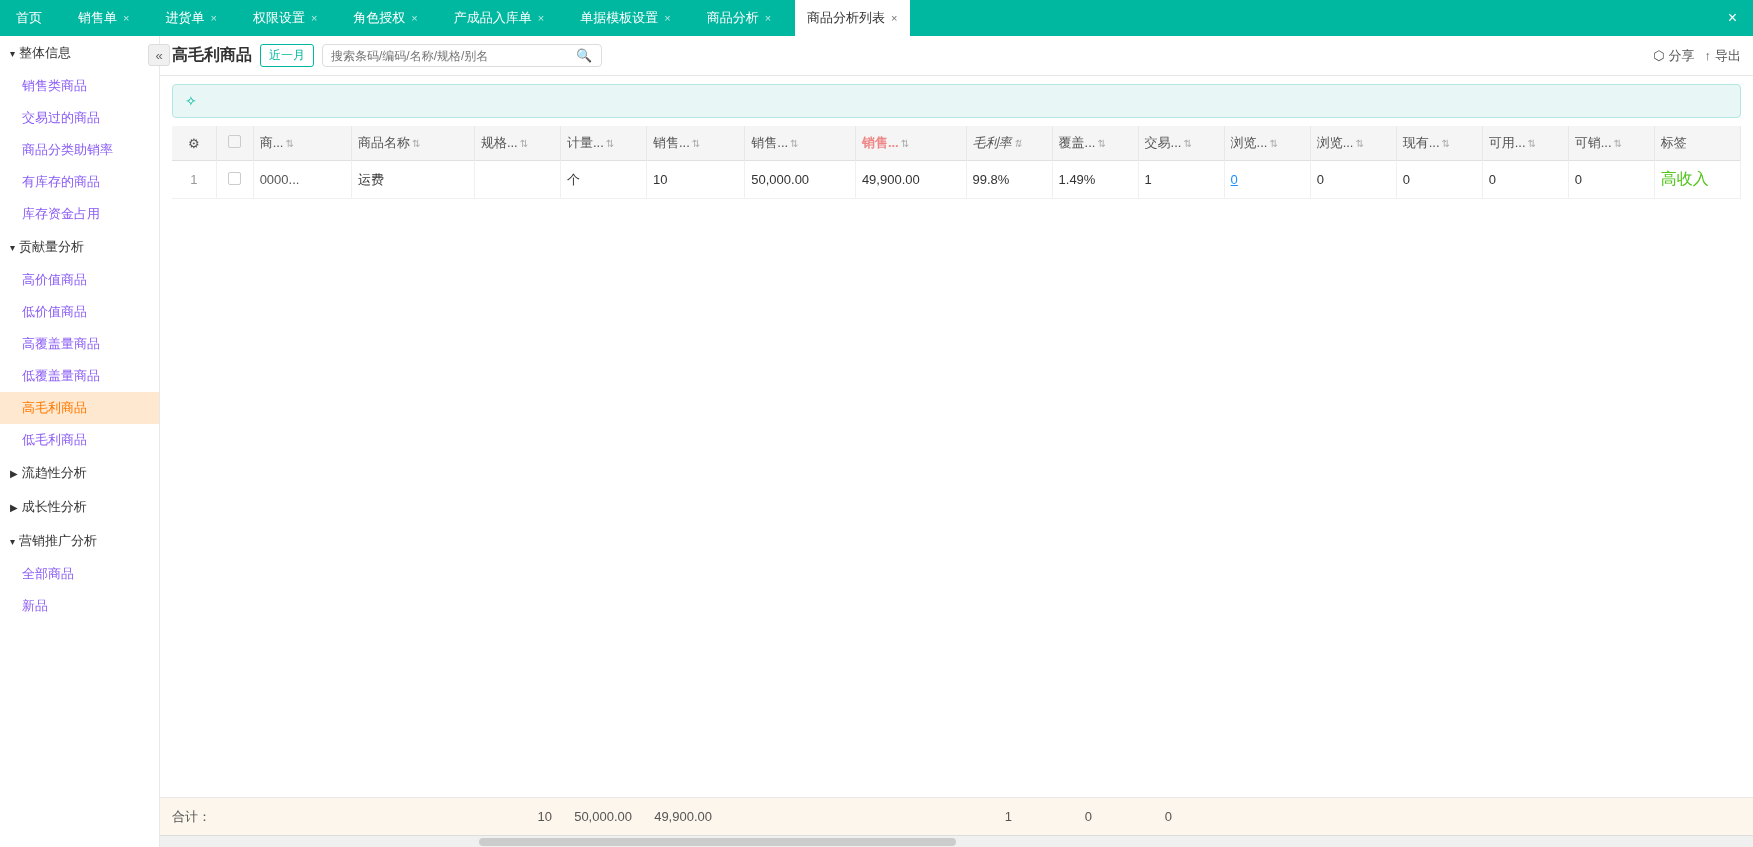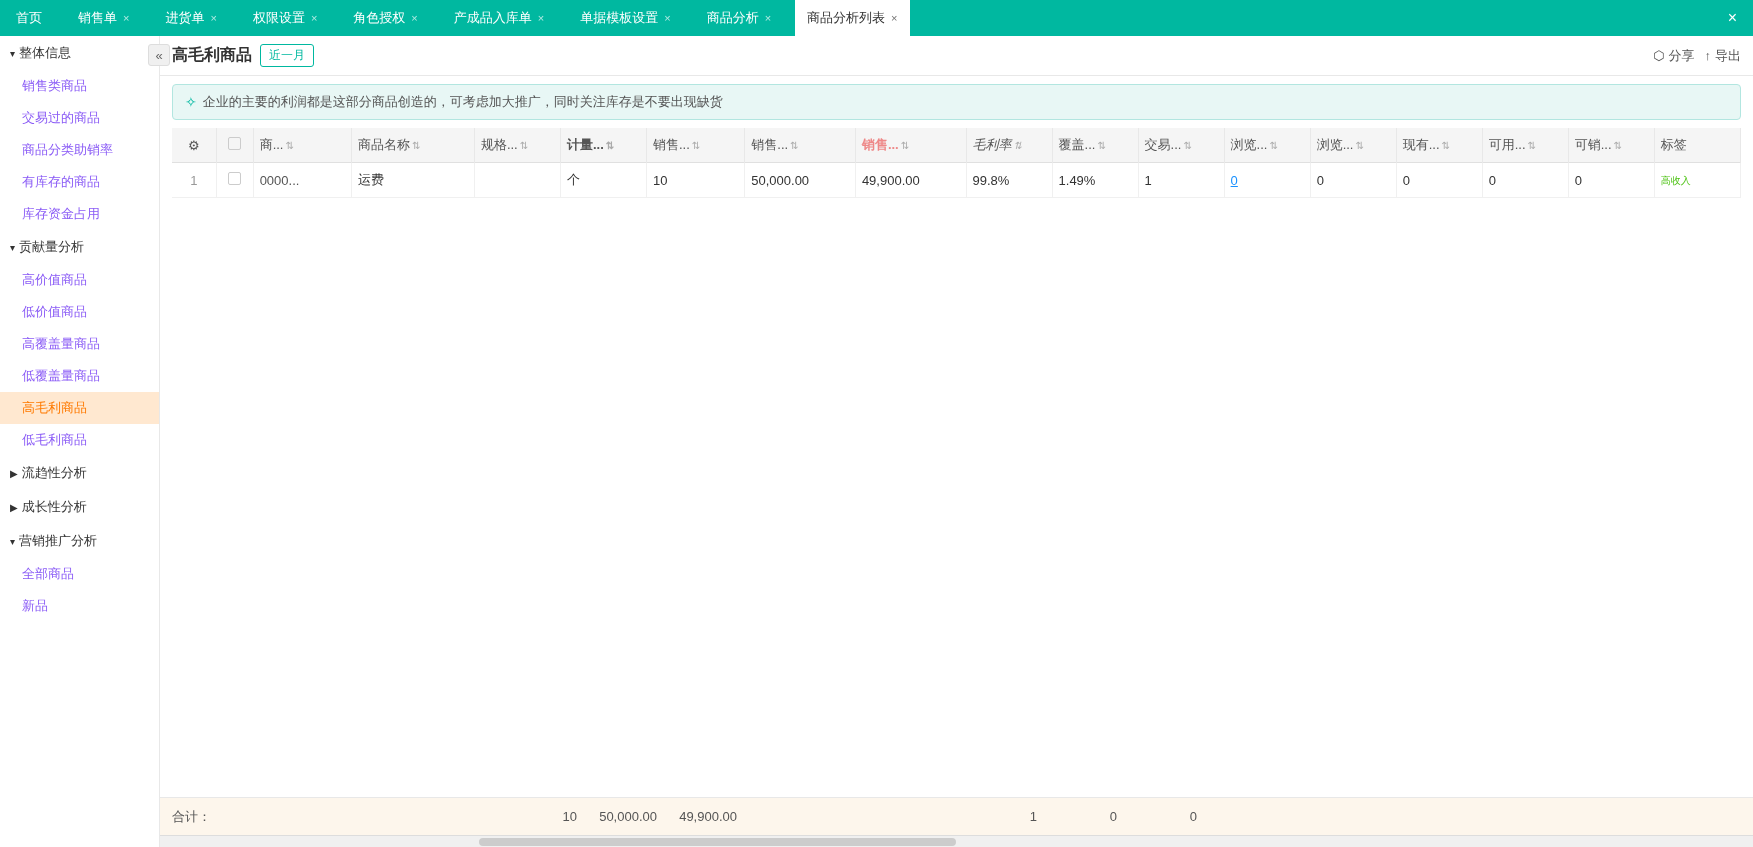--- a/index.html
+++ b/index.html
@@ -215,37 +215,37 @@
     tbody td {
       padding: 8px 6px;
       color: #333;
       white-space: nowrap;
       border-right: 1px solid #f0f0f0;
     }
     tbody td:first-child { text-align: center; color: #999; }
     tbody td:nth-child(2) { text-align: center; }
     .tag-green {
       color: #52c41a;
-      font-size: 10px;
+      font-size: 16px;
     }
     .link-style { color: #1890ff; text-decoration: underline; cursor: pointer; }
 
     
     .footer-bar {
       background: #fdf6ec;
       border-top: 1px solid #e8e8e8;
       padding: 8px 12px;
       display: flex;
       align-items: center;
       font-size: 12px;
       color: #555;
       flex-shrink: 0;
       height: 38px;
     }
-    .footer-bar .total-label { margin-right: 52px; }
+    .footer-bar .total-label { margin-right: 27px; }
     .footer-cells {
       display: flex;
       align-items: center;
       flex: 1;
     }
     .footer-cell {
       padding: 0 6px;
       min-width: 80px;
       text-align: right;
     }
@@ -382,35 +382,38 @@
 
   <div class="collapse-btn">
     <span>«</span>
   </div>
 
   <div class="content-area">
 
     <div class="content-header">
       <span class="page-title">高毛利商品</span>
       <button class="period-btn">近一月</button>
+      <div class="search-box">
+        <input type="text" placeholder="搜索条码/编码/名称/规格/别名" style="">
+        <span class="search-icon">🔍</span>
+      </div>
       <div class="header-actions">
         <div class="action-btn">
           <span>⬡</span>
           <span>分享</span>
         </div>
         <div class="action-btn">
           <span>↑</span>
           <span>导出</span>
         </div>
       </div>
     </div>
 
     <div class="info-banner">
       <span class="info-icon">✧</span>
-      <span>企业的主要的利润都是这部分商品创造的，可考虑加大推广，同时关注库存是不要出现缺货</span>
     </div>
 
     <div class="table-container">
       <table>
         <thead>
           <tr>
             <th style="width:36px;">
               <span>⚙</span>
             </th>
             <th style="width:30px;">
@@ -427,21 +430,21 @@
                   <span>商品名称</span>
                   <span class="sort-icon">⇅</span>
                 </div>
             </th>
             <th style="width:70px;">
               <div class="th-content">
                   <span>规格...</span>
                   <span class="sort-icon">⇅</span>
                 </div>
             </th>
-            <th style="width:70px;font-weight:bold;">
+            <th style="width:70px;">
               <div class="th-content">
                   <span>计量...</span>
                   <span class="sort-icon">⇅</span>
                 </div>
             </th>
             <th style="width:80px;">
               <div class="th-content">
                   <span>销售...</span>
                   <span class="sort-icon">⇅</span>
                 </div>

